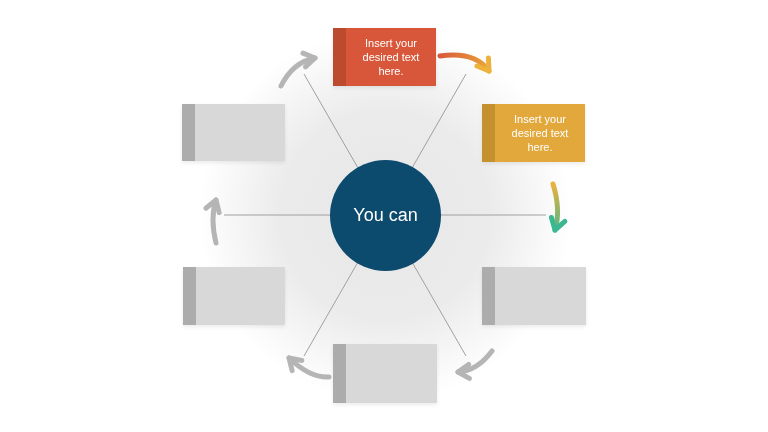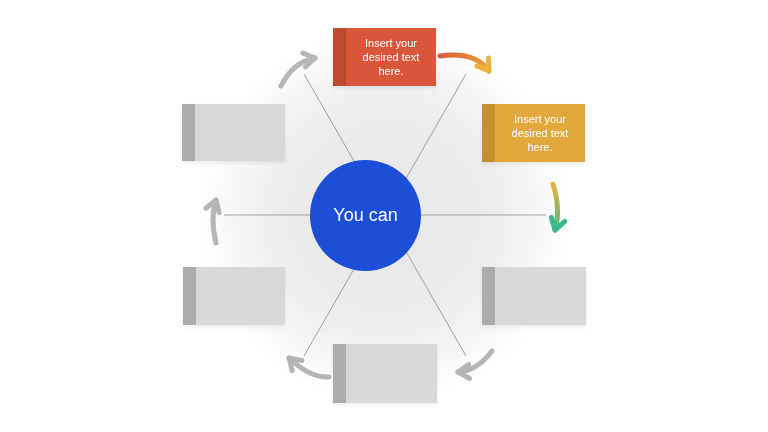--- a/index.html
+++ b/index.html
@@ -8,22 +8,22 @@
     font-family:"Liberation Sans", sans-serif;
   }
   
   .halo{
     position:absolute;left:195px;top:25px;width:380px;height:380px;border-radius:50%;
     background:radial-gradient(circle closest-side,#E7E7E7 0%,#EBEBEB 55%,rgba(255,255,255,0) 98%);
   }
   svg.overlay{position:absolute;left:0;top:0;z-index:2;}
   
   .center-circle{
-    position:absolute;left:310px;top:160px;width:111px;height:111px;border-radius:50%;
-    background:#1d4ed8;z-index:3;display:flex;flex-direction:column;align-items:center;
+    position:absolute;left:330px;top:160px;width:111px;height:111px;border-radius:50%;
+    background:#0c4a6e;z-index:3;display:flex;flex-direction:column;align-items:center;
     justify-content:center;color:#ffffff;font-size:18px;line-height:1.3;text-align:center;
   }
   
   .node{position:absolute;display:flex;z-index:3;box-shadow:0 2px 4px rgba(0,0,0,0.08);}
   .node .strip{width:13px;flex:none;}
   .node .body{
     flex:1;display:flex;align-items:center;justify-content:center;text-align:center;
     padding:3px 11px;color:#ffffff;font-size:11px;line-height:1.28;
   }
   .node-top{left:333px;top:28px;width:103px;height:58px;}

